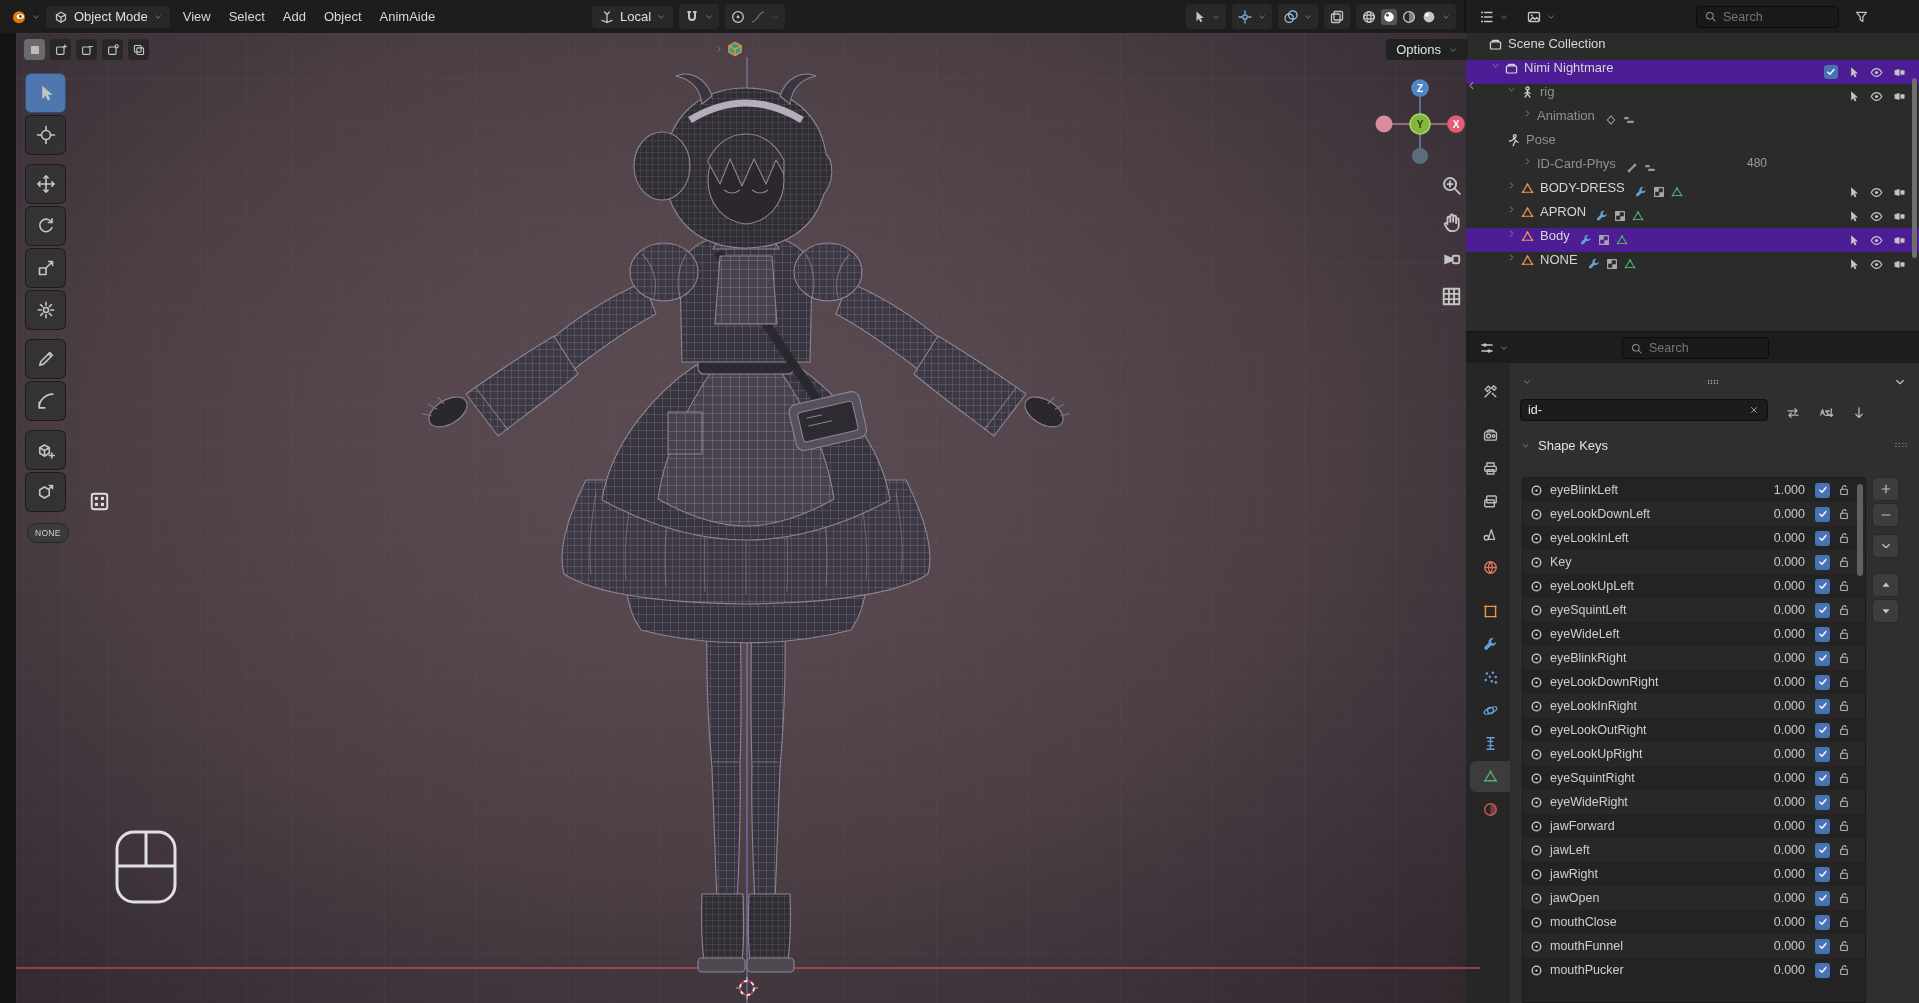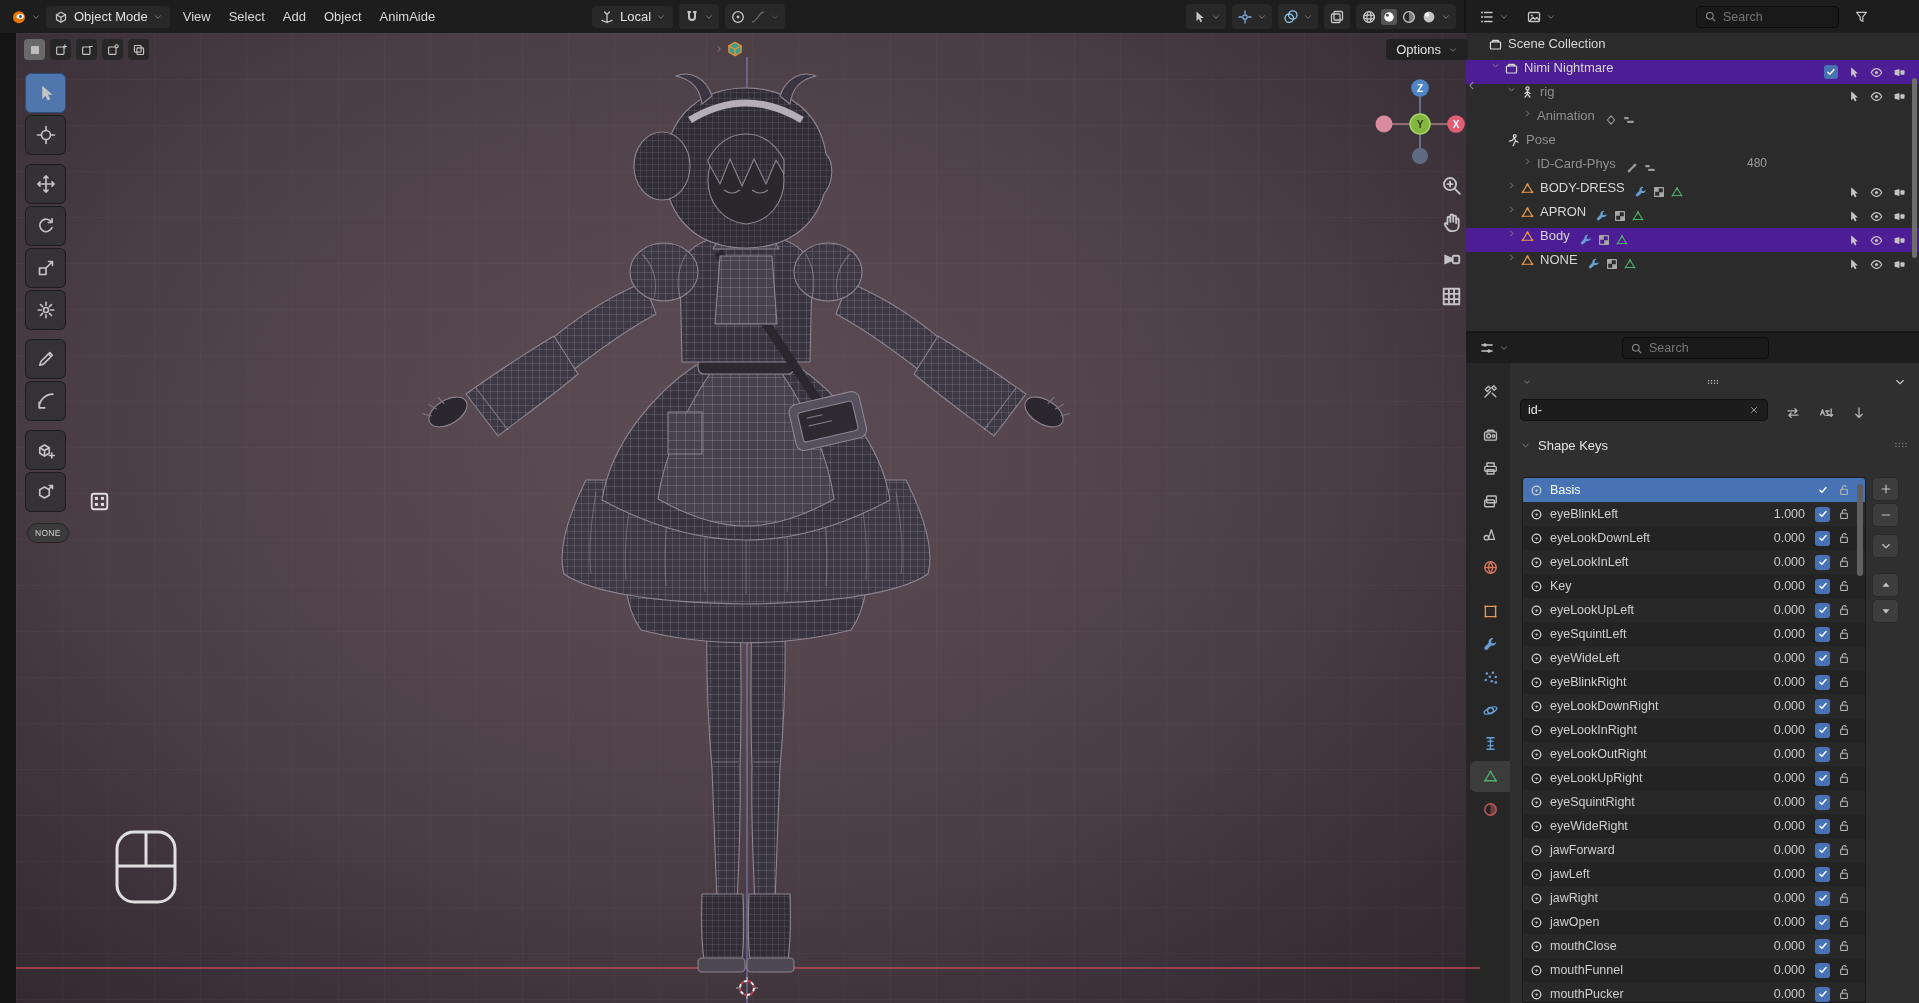--- a/index.html
+++ b/index.html
@@ -1270,43 +1270,20 @@
                 <circle cx="3" cy="9.5" r=".8"></circle>
                 <circle cx="6.3" cy="9.5" r=".8"></circle>
                 <circle cx="9.7" cy="9.5" r=".8"></circle>
                 <circle cx="13" cy="9.5" r=".8"></circle>
               </g>
             </svg>
           </span>
       </div>
       <div id="sk-list">
         <div id="sk-rows">
-            <div class="sk-row sel">
-              <span class="icon sk-icon">
-                <svg viewBox="0 0 16 16" fill="none" stroke="currentColor" stroke-width="1.3" stroke-linecap="round" stroke-linejoin="round">
-                  <circle cx="8" cy="8" r="4.6"></circle>
-                  <circle cx="8" cy="8" r="1.2" fill="currentColor" stroke="none"></circle>
-                </svg>
-              </span>
-              <span class="sk-name">Basis</span>
-              <span class="sk-val"></span>
-              <span class="sk-check">
-                <span class="icon">
-                  <svg viewBox="0 0 16 16" fill="none" stroke="currentColor" stroke-width="1.3" stroke-linecap="round" stroke-linejoin="round">
-                    <path d="M3.8 8.4 6.6 11l5.4-6.4" stroke-width="1.8"></path>
-                  </svg>
-                </span>
-              </span>
-              <span class="icon sk-lock">
-                <svg viewBox="0 0 16 16" fill="none" stroke="currentColor" stroke-width="1.3" stroke-linecap="round" stroke-linejoin="round">
-                  <rect x="4.2" y="7.2" width="7.6" height="6" rx="1"></rect>
-                  <path d="M6 7.2V5.4a2.4 2.4 0 0 1 4.4-1.3"></path>
-                </svg>
-              </span>
-            </div>
             <div class="sk-row">
               <span class="icon sk-icon">
                 <svg viewBox="0 0 16 16" fill="none" stroke="currentColor" stroke-width="1.3" stroke-linecap="round" stroke-linejoin="round">
                   <circle cx="8" cy="8" r="4.6"></circle>
                   <circle cx="8" cy="8" r="1.2" fill="currentColor" stroke="none"></circle>
                 </svg>
               </span>
               <span class="sk-name">eyeBlinkLeft</span>
               <span class="sk-val">1.000</span>
               <span class="sk-check">

